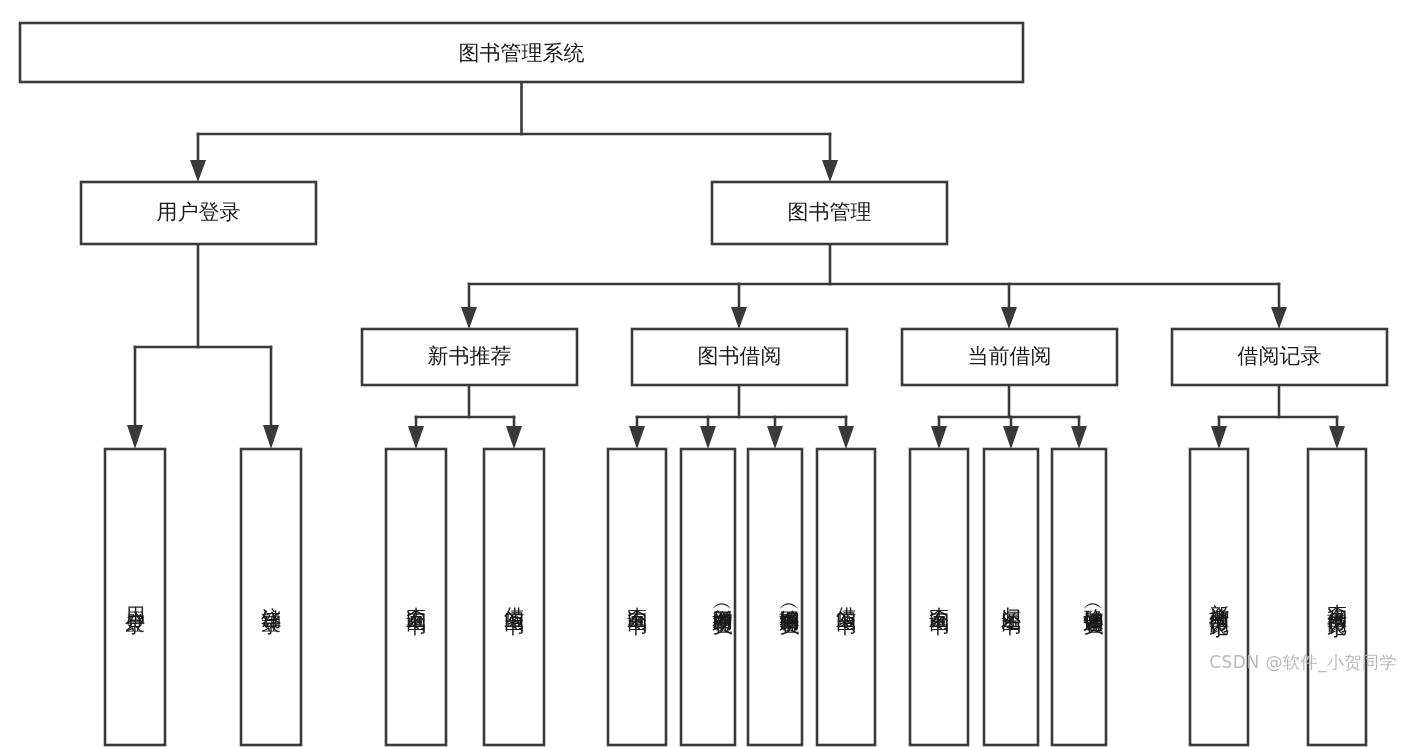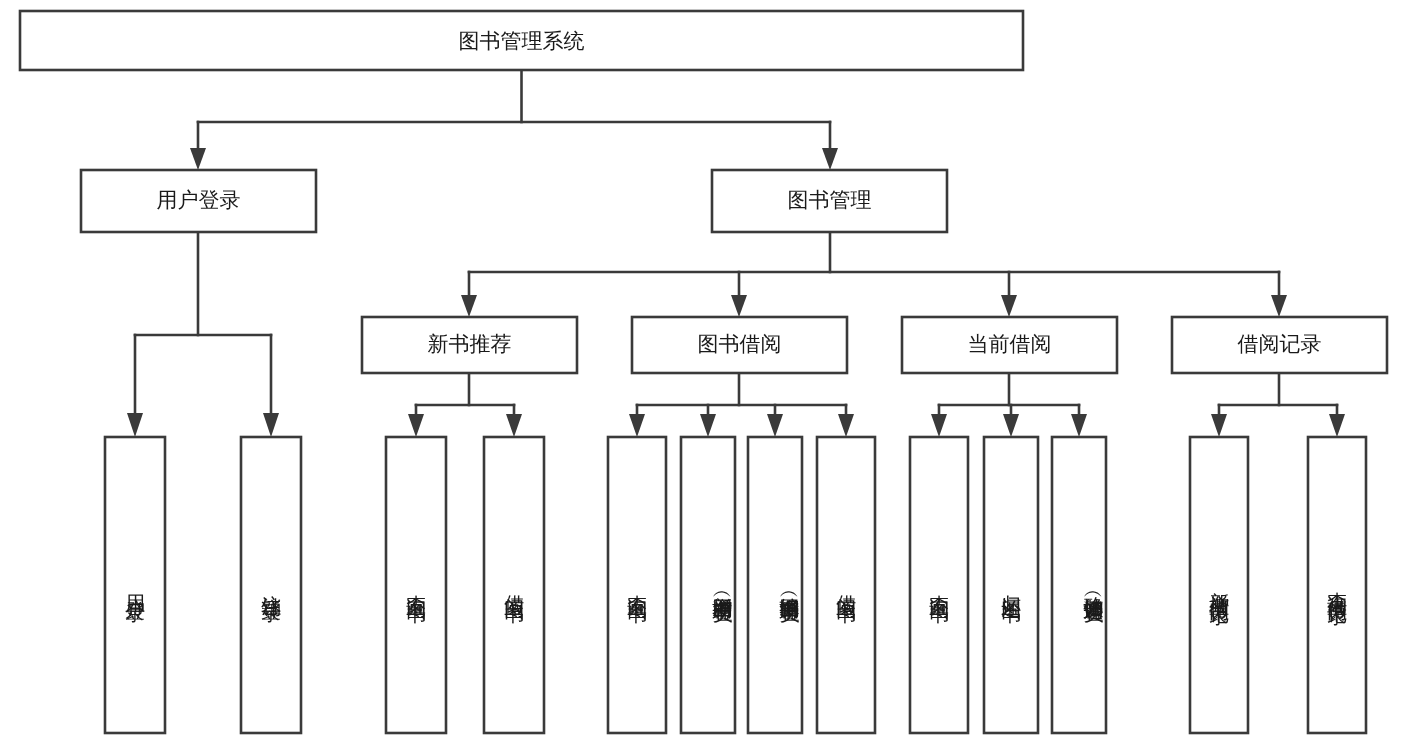--- a/index.html
+++ b/index.html
@@ -11,20 +11,21 @@
     width: 1405px;
     height: 747px;
     overflow: hidden;
     font-family: "DejaVu Sans", "Liberation Sans", sans-serif;
   }
   #diagram-root {
     position: relative;
     width: 1405px;
     height: 668px;
     background: #ffffff;
+    margin-top: 12px;
   }
   svg#tree-svg {
     position: absolute;
     left: 0;
     top: 0;
     width: 1405px;
     height: 747px;
     display: block;
   }
   .node-box {
@@ -225,14 +226,15 @@
   <div class="vertical-label" style="left:910px; top:437px; width:58px; height:296px; display:flex; align-items:center; justify-content:center;">查询图书</div>
 
   <div class="vertical-label" style="left:984px; top:437px; width:54px; height:296px; display:flex; align-items:center; justify-content:center;">归还图书</div>
 
   <div class="vertical-label" style="left:1052px; top:441px; width:54px; height:288px; display:flex; align-items:flex-start; justify-content:center; letter-spacing:1px;">确认归还（管理员）</div>
 
   <div class="vertical-label" style="left:1190px; top:437px; width:58px; height:296px; display:flex; align-items:center; justify-content:center;">新增借阅记录</div>
 
   <div class="vertical-label" style="left:1308px; top:437px; width:58px; height:296px; display:flex; align-items:center; justify-content:center;">查询借阅记录</div>
 
+  <div class="watermark">CSDN @软件_小贺同学</div>
 
 </div>
 
 </body></html>

